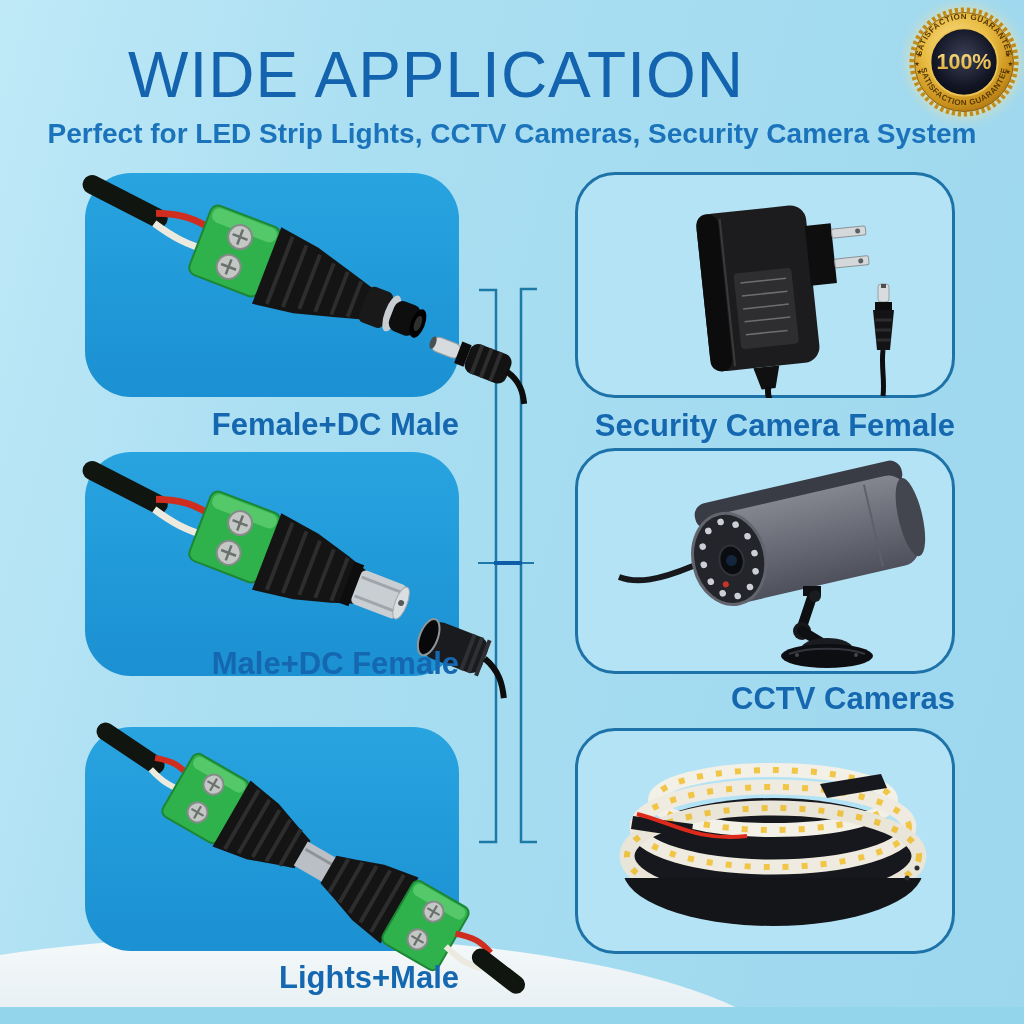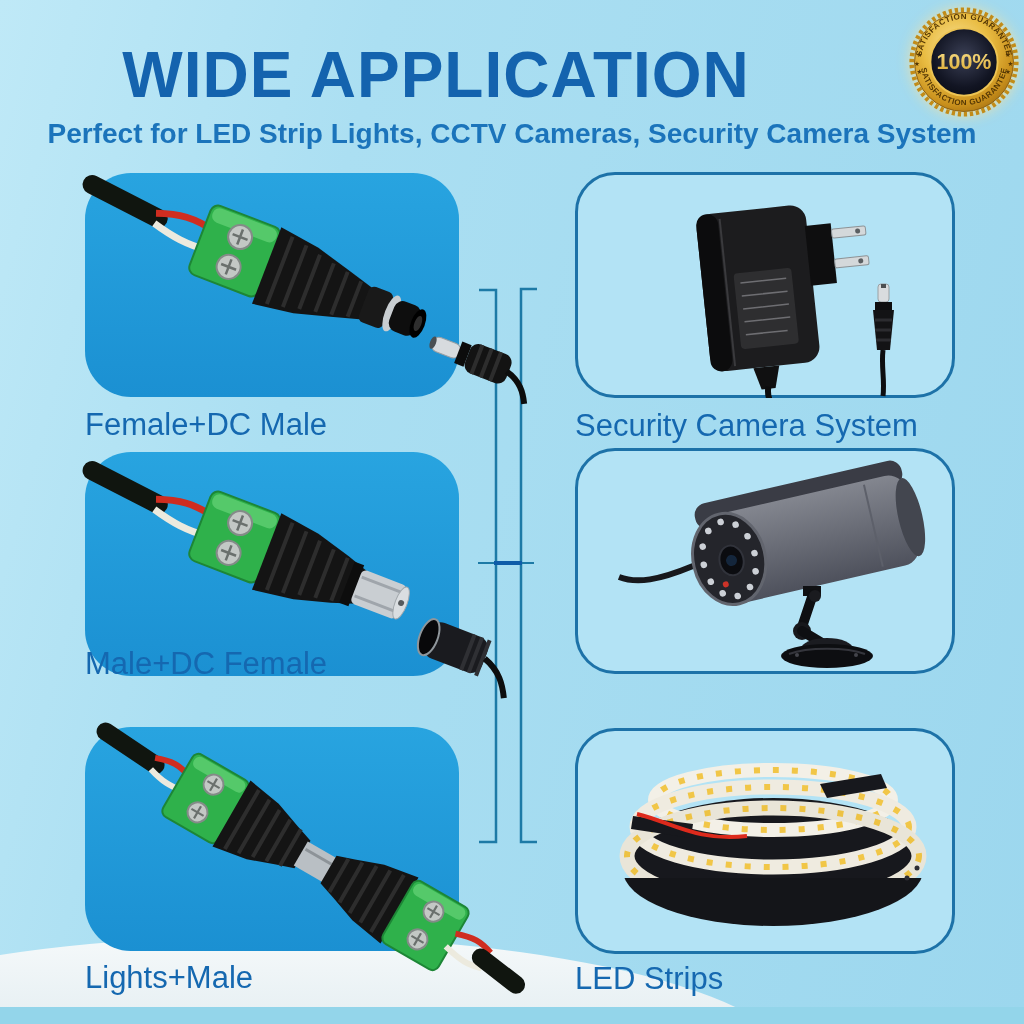--- a/index.html
+++ b/index.html
@@ -3,38 +3,38 @@
 <meta charset="utf-8">
 <style>
   html,body{margin:0;padding:0;background:#e8eef2;}
   .canvas{
     position:relative;width:1024px;height:1024px;overflow:hidden;
     background:linear-gradient(105deg,#bfe9f7 0%,#abdff2 30%,#9cd7ee 100%);
     font-family:"Liberation Sans",sans-serif;
   }
   .page-title{
     position:absolute;top:38px;left:0;width:872px;text-align:center;margin:0;
-    font-size:64px;font-weight:bold;letter-spacing:1px;color:#1463ae;
+    font-size:64px;font-weight:normal;letter-spacing:1px;color:#1463ae;
   }
   .page-subtitle{
     position:absolute;top:118px;left:0;width:1024px;text-align:center;margin:0;
     font-size:28px;font-weight:bold;color:#1b74bb;
   }
   .product-card{
     position:absolute;left:85px;width:374px;height:224px;border-radius:46px;
     background:linear-gradient(180deg,#28a4e0 0%,#1b90d2 100%);z-index:2;
   }
   #card1{top:173px}#card2{top:452px}#card3{top:727px}
   .app-box{
     position:absolute;left:575px;width:380px;height:226px;border-radius:40px;
     background:#b3e3f5;border:3px solid #1d72a8;box-sizing:border-box;z-index:2;
   }
   #box1{top:172px}#box2{top:448px}#box3{top:728px}
   .row-label{
-    position:absolute;text-align:left;font-size:31px;font-weight:normal;
+    position:absolute;text-align:right;font-size:31px;font-weight:bold;
     color:#1568b0;z-index:5;margin:0;
   }
   .p-label{left:85px;width:374px}
   .a-label{left:575px;width:380px}
   #plabel1{top:407px}#plabel2{top:646px}#plabel3{top:960px}
   #alabel1{top:408px}#alabel2{top:681px}#alabel3{top:961px}
   .photo{position:absolute;z-index:3;overflow:visible;}
   .photo-clip{position:absolute;z-index:3;overflow:hidden;}
   #photo1{left:50px;top:150px}
   #photo2{left:50px;top:425px}
@@ -315,16 +315,16 @@
   <svg class="connector-layer" width="1024" height="1024" viewBox="0 0 1024 1024" xmlns="http://www.w3.org/2000/svg">
     <path d="M479,290 H496 V842 H479" fill="none" stroke="#1d7aa6" stroke-width="2.5"></path>
     <path d="M537,289 H521 V842 H537" fill="none" stroke="#1d7aa6" stroke-width="2.5"></path>
     <line x1="478" y1="563" x2="534" y2="563" stroke="#1d7aa6" stroke-width="2"></line>
     <line x1="494" y1="563" x2="522" y2="563" stroke="#0f5ca8" stroke-width="4"></line>
   </svg>
 
   <p class="row-label p-label" id="plabel1">Female+DC Male</p>
   <p class="row-label p-label" id="plabel2">Male+DC Female</p>
   <p class="row-label p-label" id="plabel3">Lights+Male</p>
-  <p class="row-label a-label" id="alabel1">Security Camera System</p>
-  <p class="row-label a-label" id="alabel3">LED Strips</p>
+  <p class="row-label a-label" id="alabel1">Security Camera Female</p>
+  <p class="row-label a-label" id="alabel2">CCTV Cameras</p>
 
 </div>
 
 </body></html>

